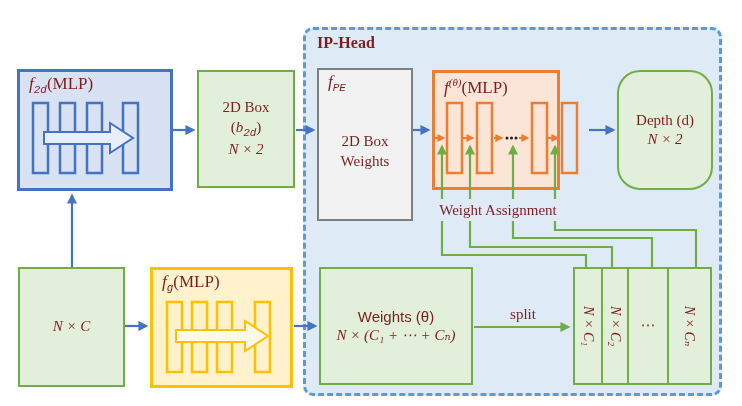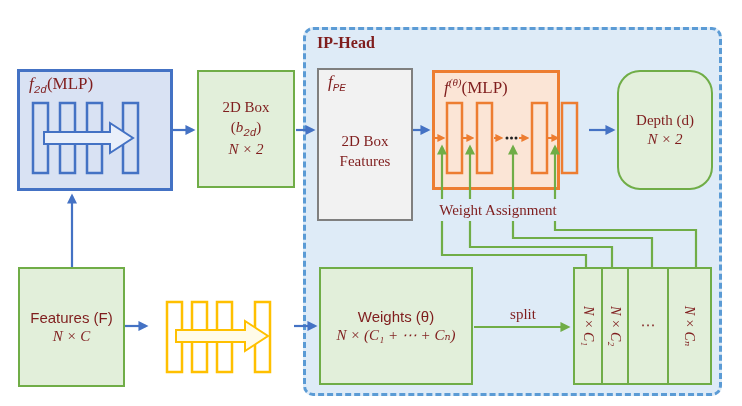--- a/index.html
+++ b/index.html
@@ -65,37 +65,39 @@
 
   <div class="box green-box" style="left:197px;top:70px;width:98px;height:118px;">
     <div>2D Box</div>
     <div class="math"><span class="up">(</span><span>b</span><sub>2d</sub><span class="up">)</span></div>
     <div class="math">N × 2</div>
   </div>
 
   <div class="box gray-box" style="left:317px;top:68px;width:96px;height:153px;">
     <div class="corner-label math"><span>f</span><sub>PE</sub></div>
     <div style="margin-top:14px;">2D Box</div>
-    <div>Features</div>
+    <div>Weights</div>
   </div>
 
   <div class="box orange-box" style="left:432px;top:70px;width:128px;height:120px;">
     <div class="corner-label math"><span>f</span><sup>(θ)</sup><span class="up">(MLP)</span></div>
   </div>
 
   <div class="box green-box" style="left:617px;top:70px;width:96px;height:120px;border-radius:23px;">
     <div>Depth (d)</div>
     <div class="math">N × 2</div>
   </div>
 
   <div class="box green-box" style="left:18px;top:267px;width:107px;height:120px;">
-    <div class="sans">Features (F)</div>
     <div class="math">N × C</div>
   </div>
 
+  <div class="box gold-box" style="left:150px;top:267px;width:143px;height:121px;">
+    <div class="corner-label math"><span>f</span><sub>g</sub><span class="up">(MLP)</span></div>
+  </div>
 
   <div class="box green-box" style="left:319px;top:267px;width:154px;height:118px;">
     <div class="sans">Weights (θ)</div>
     <div class="math">N × (C₁ + ⋯ + Cₙ)</div>
   </div>
 
   <div class="box green-box slices" style="left:573px;top:267px;width:139px;height:118px;">
     <div class="slice" style="width:26px;">
         <span class="rot">N × C₁</span>
       </div>

